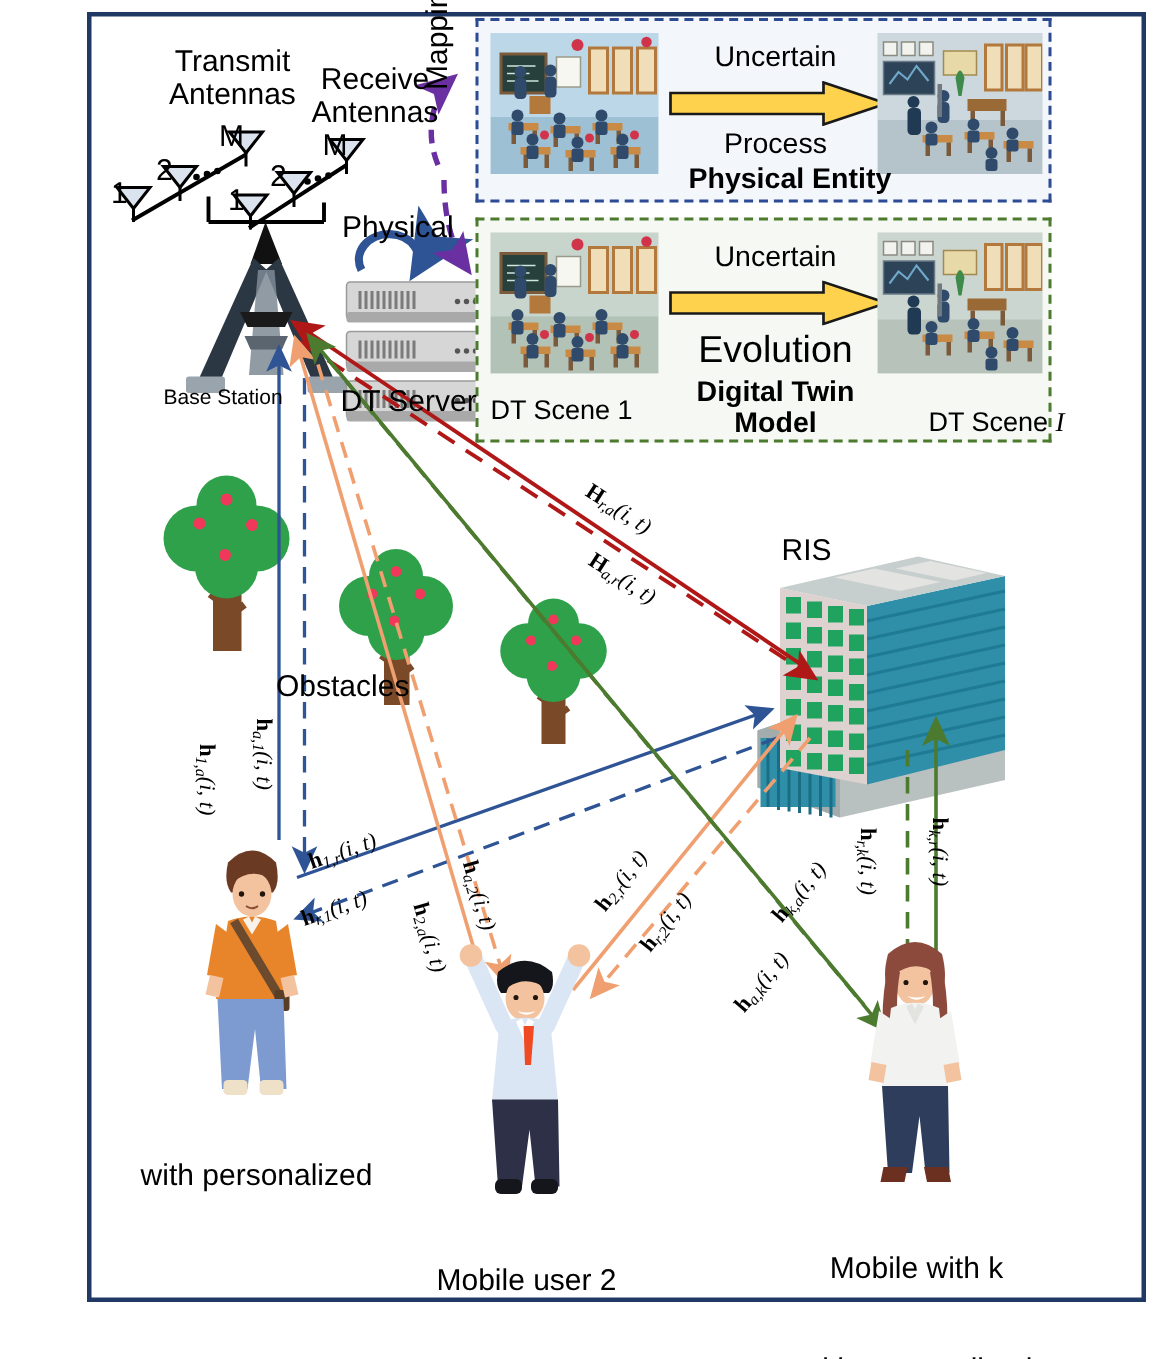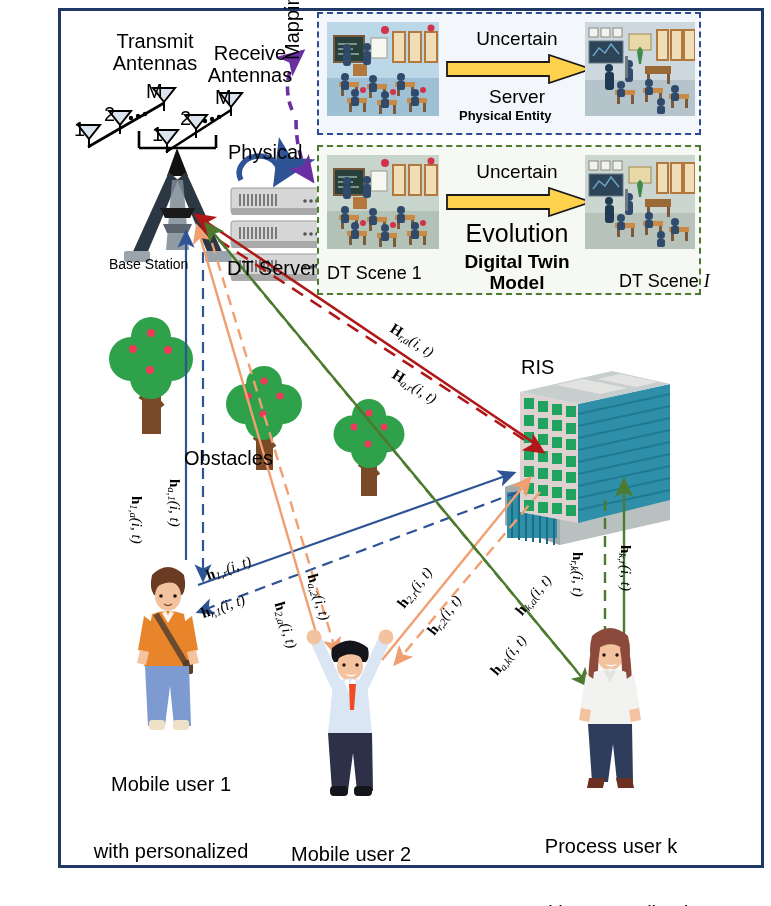--- a/index.html
+++ b/index.html
@@ -486,21 +486,21 @@
             <circle cx="66" cy="70" r="3"></circle>
             <circle cx="96" cy="68" r="3"></circle>
           </g>
       </svg>
     </div>
 
     <div class="lbl ctr" style="left:122px;top:14px;width:152px;font-size:19px;">Uncertain</div>
     <svg class="arrowbox" style="left:126px;top:40px;" width="148" height="30" viewBox="0 0 148 30">
       <path d="M2,8 L104,8 L104,1 L146,15 L104,29 L104,22 L2,22 Z" fill="#ffd24d" stroke="#1a1a1a" stroke-width="1.8"></path>
     </svg>
-    <div class="lbl ctr" style="left:122px;top:72px;width:152px;font-size:19px;">Server</div>
+    <div class="lbl ctr" style="left:122px;top:72px;width:152px;font-size:19px;">Process</div>
 
     <div class="scene" style="left:266px;top:8px;width:110px;height:94px;background:#cfdbe0;">
       <svg viewBox="0 0 110 94" width="110" height="94">
         <rect width="110" height="94" fill="#ccd8dd"></rect>
         <rect x="0" y="58" width="110" height="36" fill="#b5c4ca"></rect>
         <rect x="4" y="6" width="9" height="9" fill="#f2f2ee" stroke="#8a8a80"></rect>
         <rect x="16" y="6" width="9" height="9" fill="#f2f2ee" stroke="#8a8a80"></rect>
         <rect x="28" y="6" width="9" height="9" fill="#f2f2ee" stroke="#8a8a80"></rect>
         <rect x="4" y="19" width="34" height="22" fill="#2c4358" stroke="#6a7a86"></rect>
         <g stroke="#6fa8c9" stroke-width="1.4">
@@ -539,21 +539,21 @@
             <rect x="32" y="67" width="8" height="8" rx="2"></rect>
           <circle cx="64" cy="61" r="4"></circle>
             <rect x="60" y="65" width="8" height="8" rx="2"></rect>
           <circle cx="90" cy="67" r="4"></circle>
             <rect x="86" y="71" width="8" height="8" rx="2"></rect>
           <circle cx="76" cy="80" r="4"></circle>
             <rect x="72" y="84" width="8" height="8" rx="2"></rect>
         </g>
       </svg>
     </div>
-    <div class="lbl bold" style="left:140px;top:95px;font-size:13px;">Physical Entity</div>
+    <div class="lbl bold" style="left:140px;top:95px;font-size:19px;">Physical Entity</div>
   </div>
 
   <div class="panel dt">
     <div class="scene" style="left:8px;top:8px;width:112px;height:94px;background:#c9d6cd;">
       <svg viewBox="0 0 112 94" width="112" height="94">
         <rect width="112" height="94" fill="#c7d5cc"></rect>
         <rect x="0" y="56" width="112" height="38" fill="#b2c2b6"></rect>
         <rect x="7" y="14" width="30" height="26" fill="#27403b" stroke="#7a5a3a" stroke-width="2"></rect>
         <g stroke="#cfe6dc" stroke-width="1">
             <line x1="11" y1="22" x2="30" y2="22"></line>
@@ -739,29 +739,28 @@
     <span class="mb">h</span><span class="mi sub">a,k</span><span class="mi">(i, t)</span>
   </div>
   <div class="chlbl" style="left:634px;top:545px;transform:rotate(90deg);">
     <span class="mb">h</span><span class="mi sub">k,r</span><span class="mi">(i, t)</span>
   </div>
   <div class="chlbl" style="left:586px;top:552px;transform:rotate(90deg);">
     <span class="mb">h</span><span class="mi sub">r,k</span><span class="mi">(i, t)</span>
   </div>
 
   <div class="lbl ctr" style="left:78px;top:728px;width:186px;font-size:20px;">
-    <div>Mobile user 1</div>
     <div>with personalized</div>
     
   </div>
 
   <div class="lbl ctr" style="left:258px;top:798px;width:186px;font-size:20px;">
     <div>Mobile user 2</div>
     
     
   </div>
 
   <div class="lbl ctr" style="left:518px;top:790px;width:186px;font-size:20px;">
-    <div>Process user k</div>
+    <div>Mobile with k</div>
     <div>with personalized</div>
     
   </div>
 </div>
 
 </body></html>

